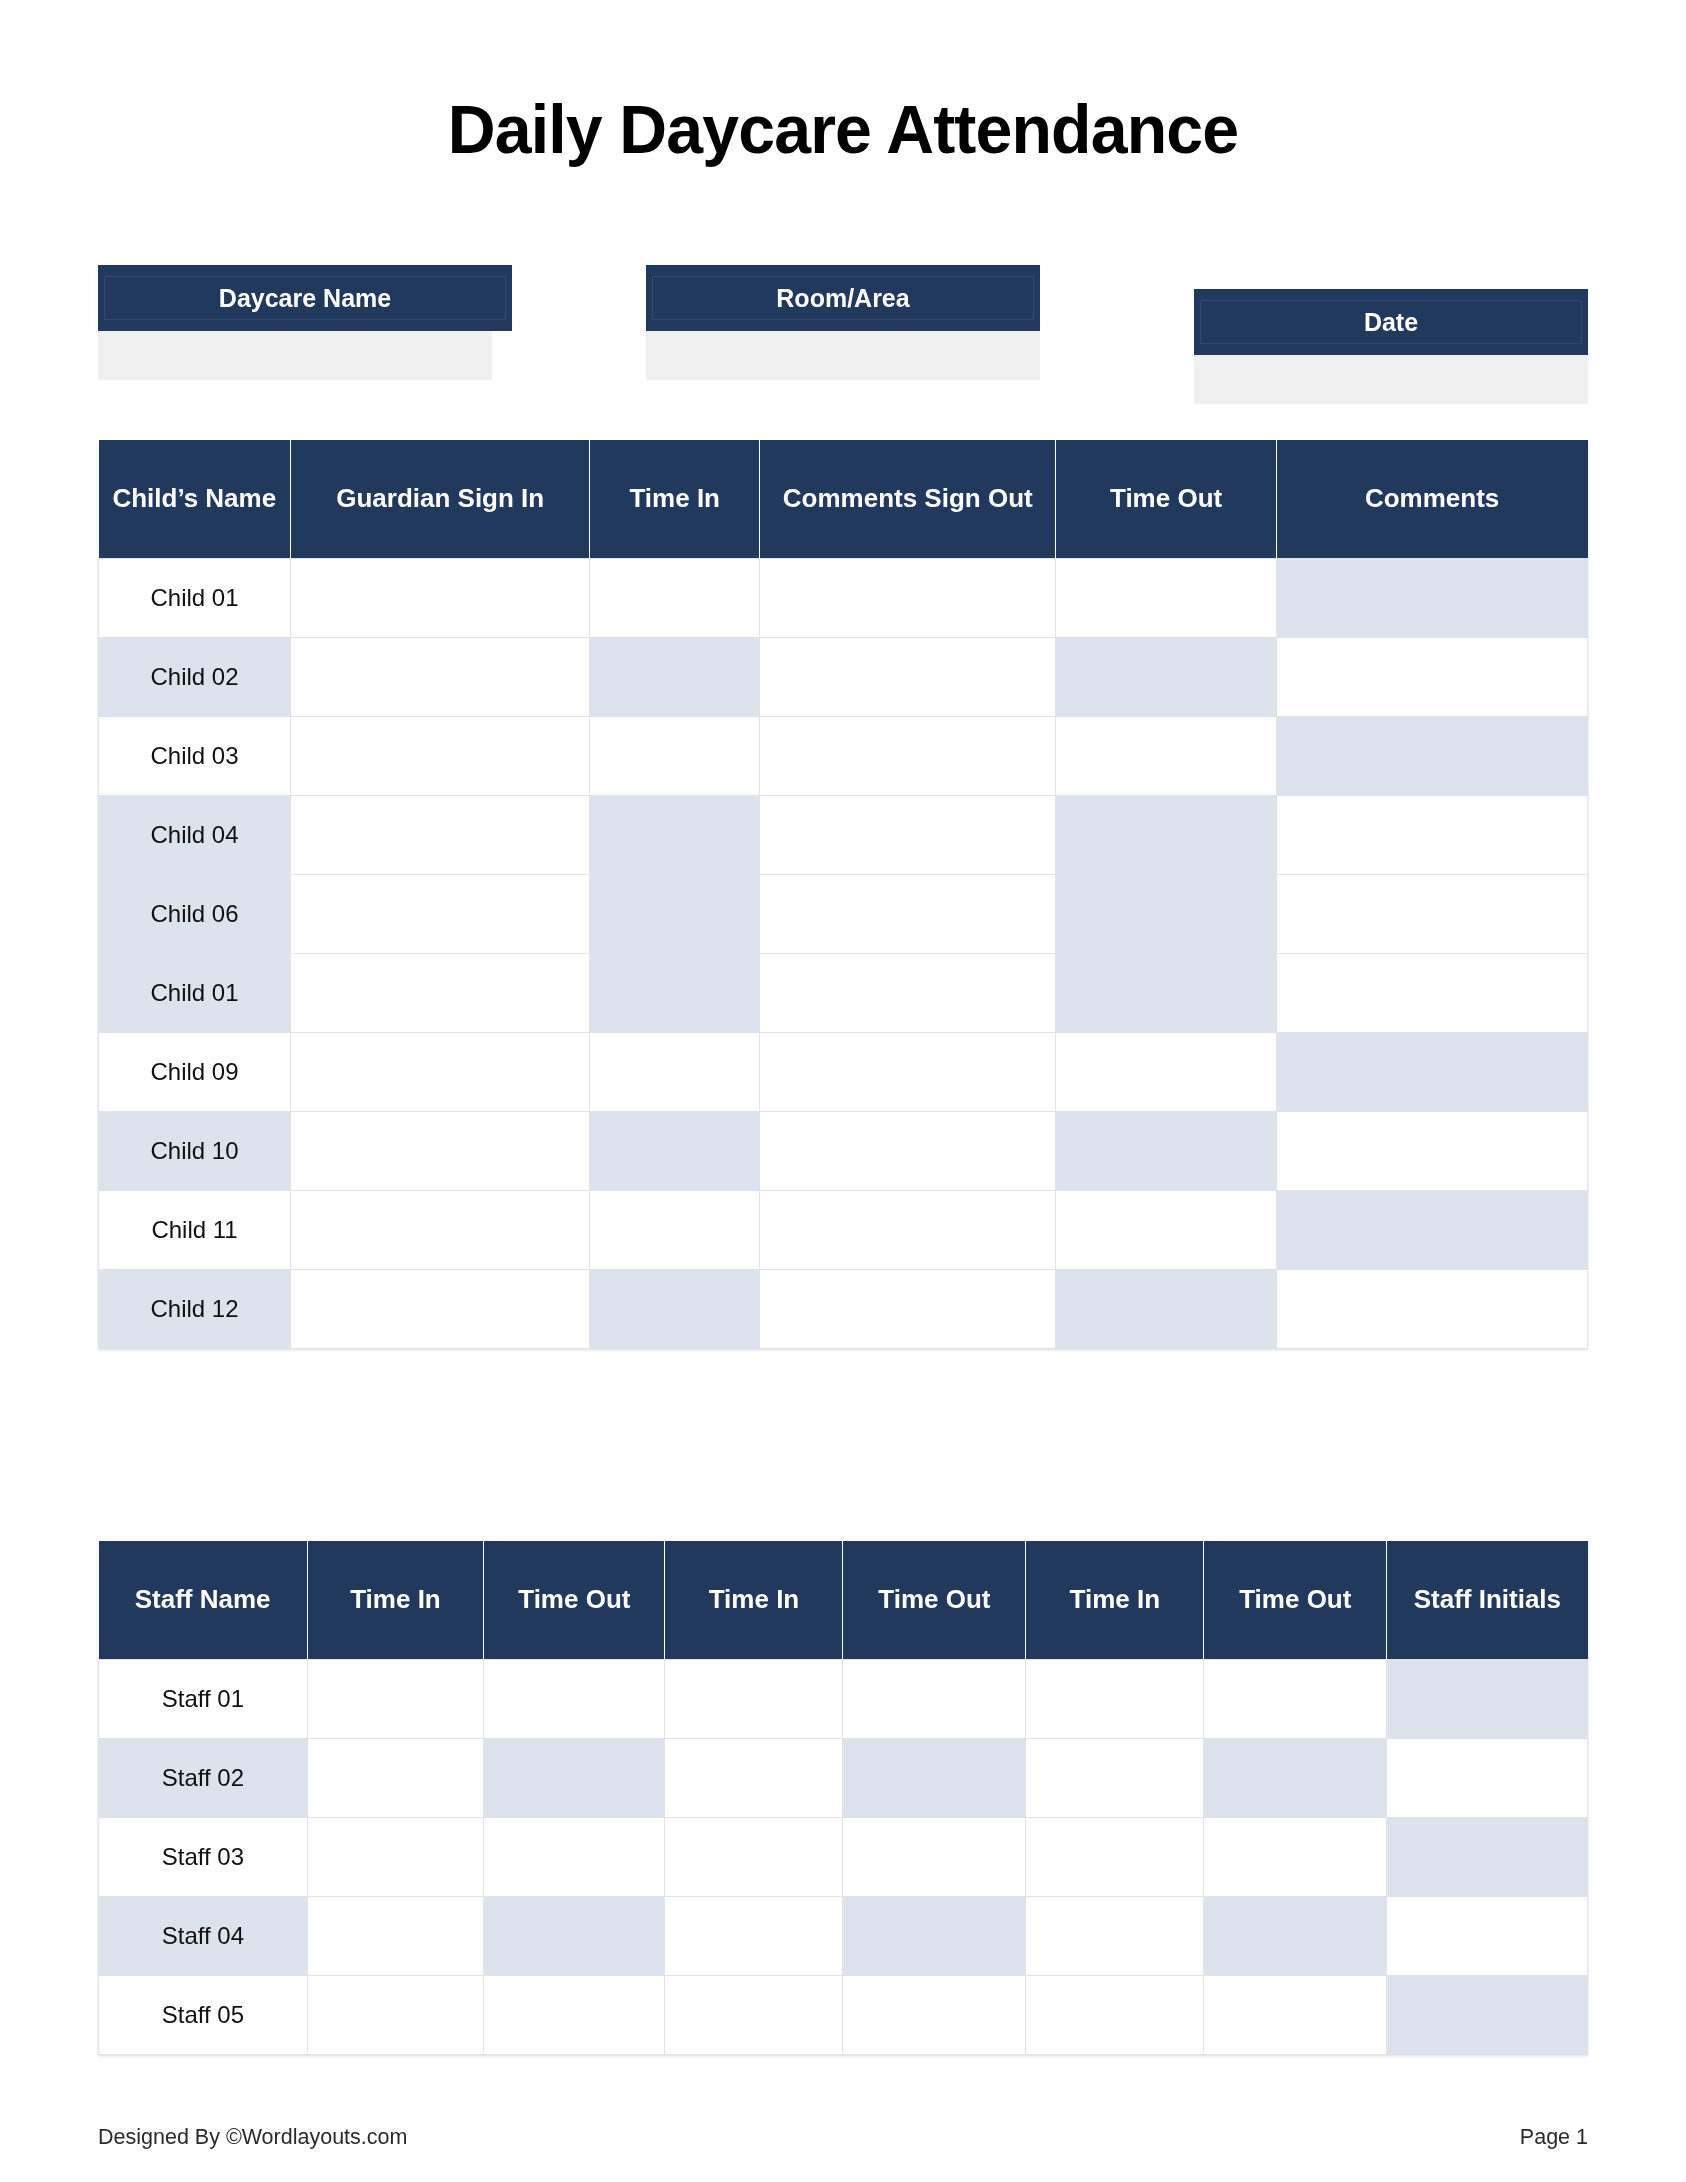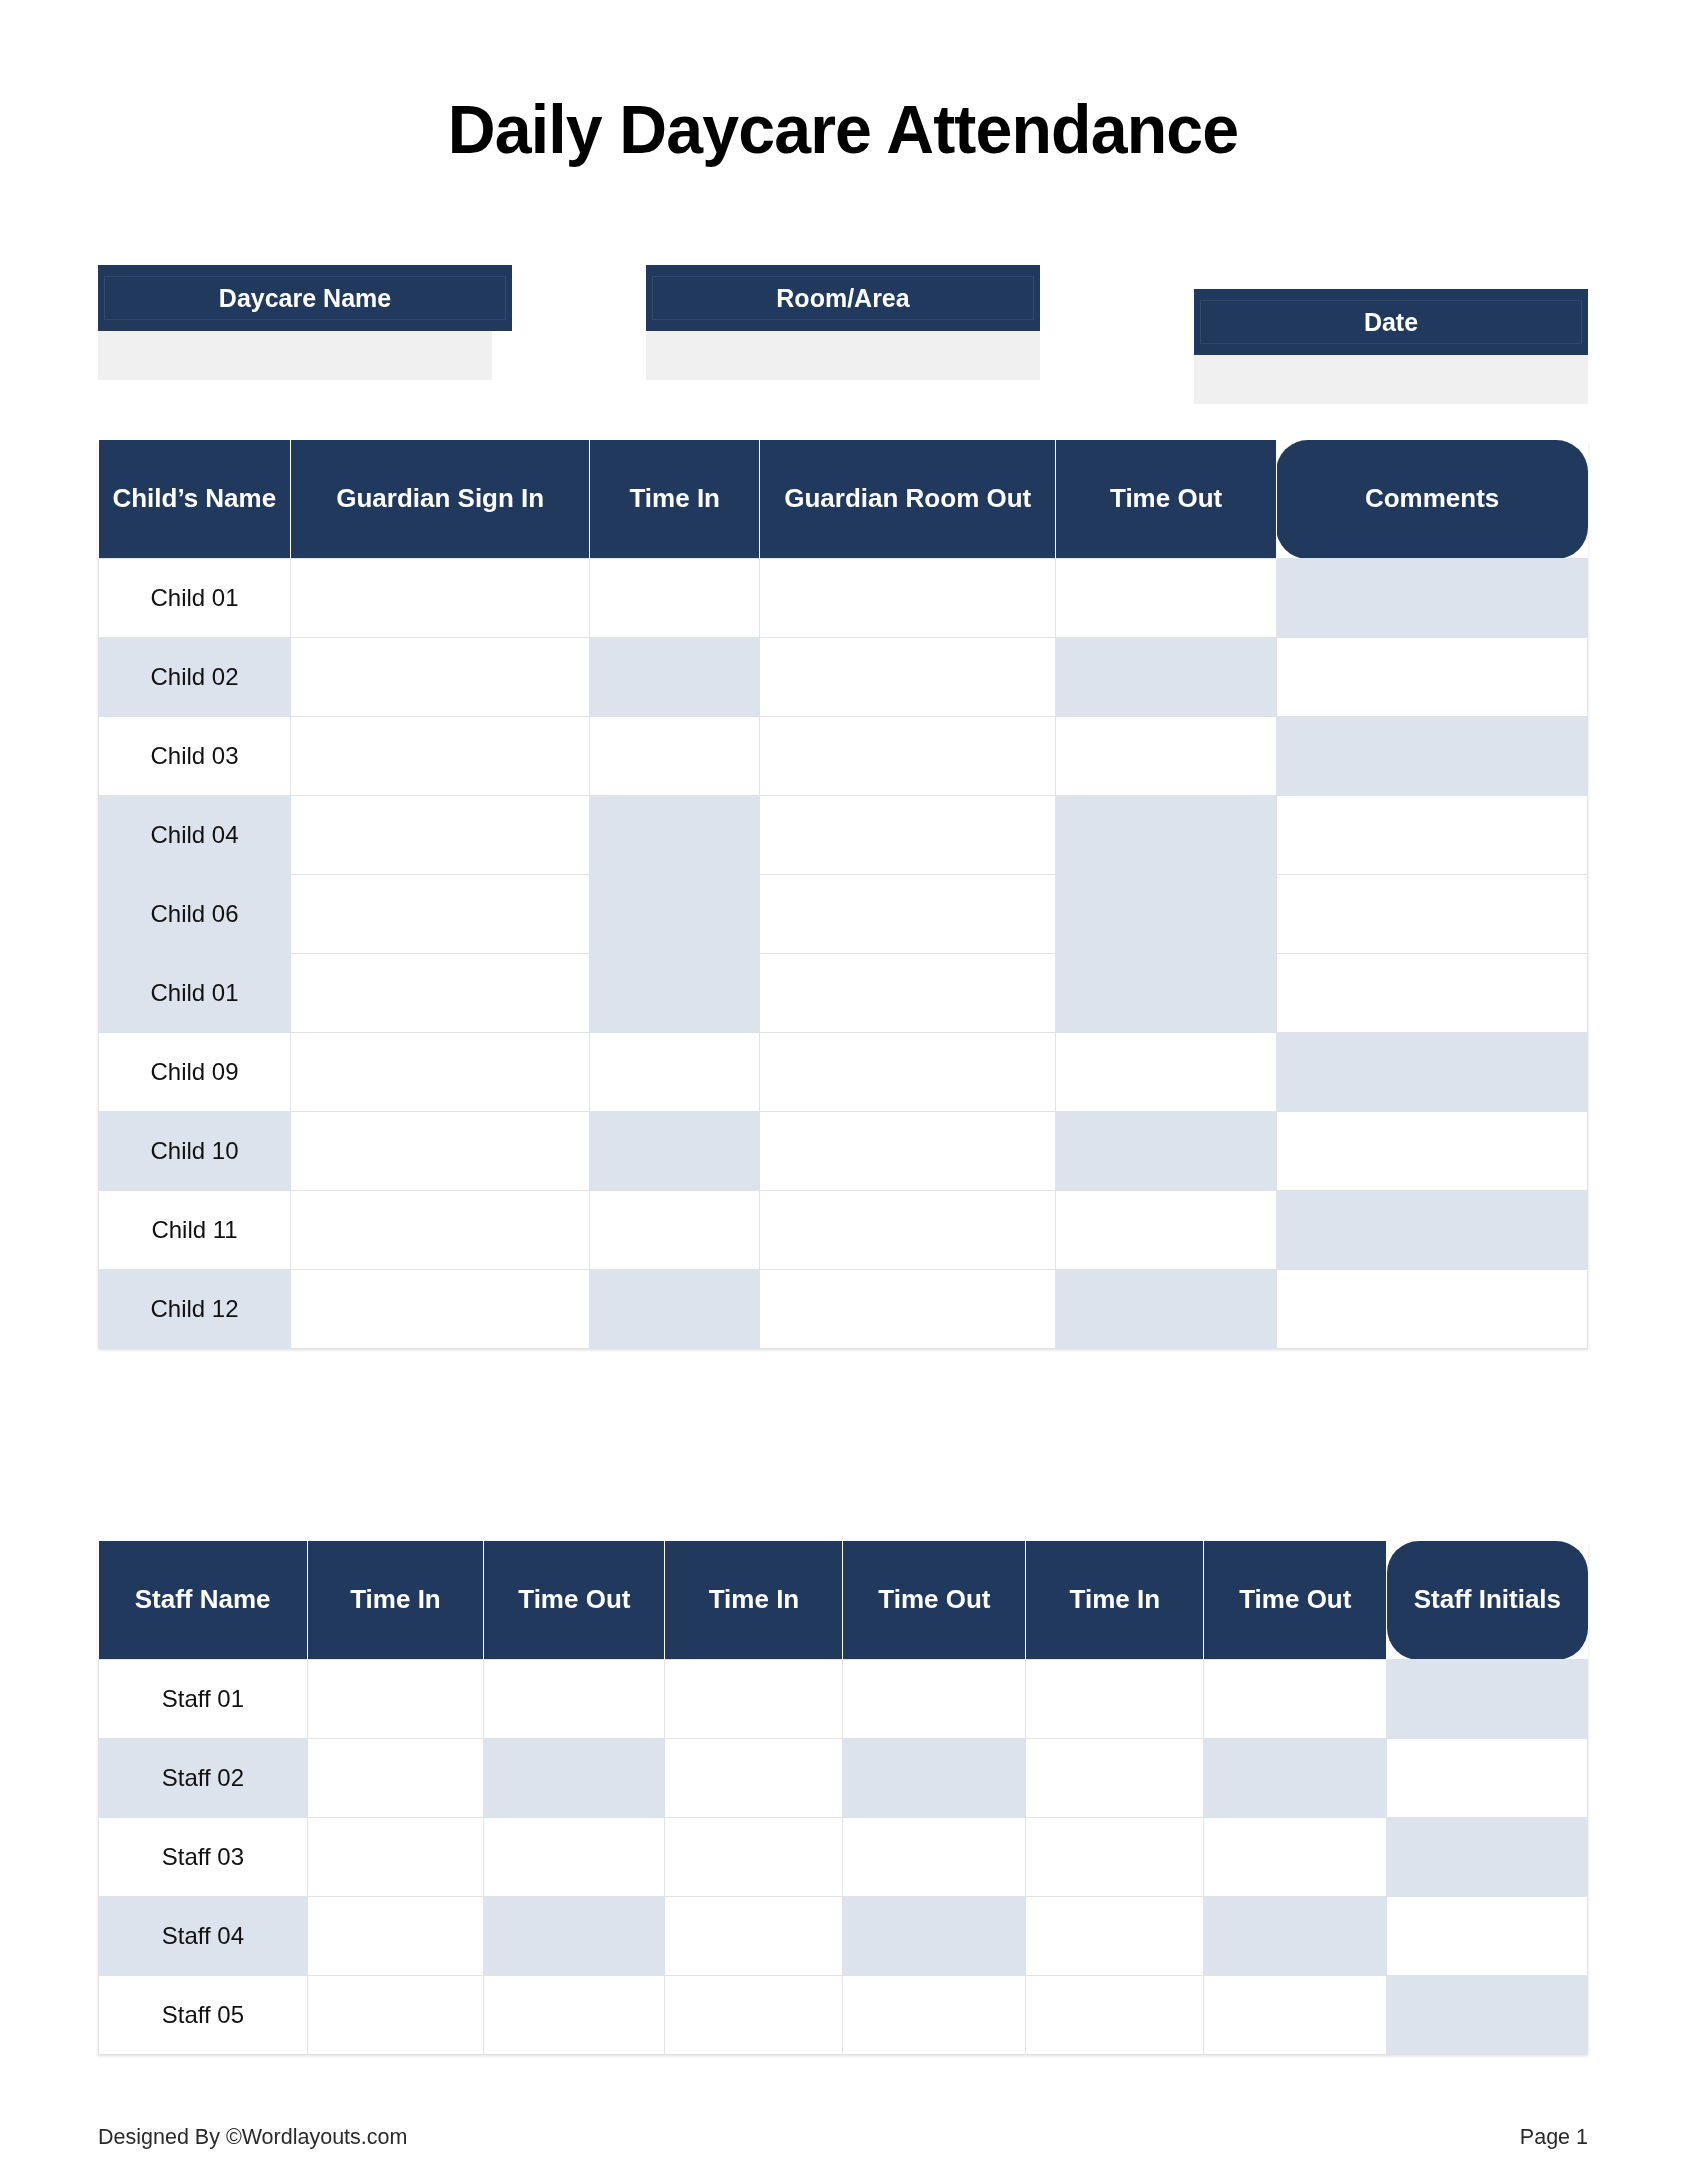--- a/index.html
+++ b/index.html
@@ -111,21 +111,21 @@
     font-size: 26px;
     line-height: 1.06;
     padding: 0 5.6px;
     text-align: center;
     vertical-align: middle;
     border-left: 0.9px solid rgba(255,255,255,0.10);
     border-right: 0.9px solid rgba(255,255,255,0.10);
     position: relative;
   }
   table.grid thead th:first-child { border-left: none; }
-  table.grid thead th:last-child { border-right: none; border-radius: 32px; }
+  table.grid thead th:last-child { border-right: none; }
 
   table.grid tbody td {
     border: 0.9px solid #e3e3e3;
     background: #ffffff;
     font-size: 24px;
     color: #111111;
     text-align: center;
     vertical-align: middle;
     padding: 0 5.6px;
   }
@@ -190,21 +190,21 @@
         <col style="width:11.40%">
         <col style="width:19.90%">
         <col style="width:14.80%">
         <col style="width:20.90%">
       </colgroup>
       <thead>
         <tr id="children-head-row">
             <th>Child’s Name</th>
             <th>Guardian Sign In</th>
             <th>Time In</th>
-            <th>Guardian Room Out</th>
+            <th>Comments Sign Out</th>
             <th>Time Out</th>
             <th>Comments</th>
           </tr>
       </thead>
       <tbody id="children-body">
           <tr>
             <td class="plain namecell">Child 01</td>
             <td class="plain"></td>
             <td class="plain"></td>
             <td class="plain"></td>

